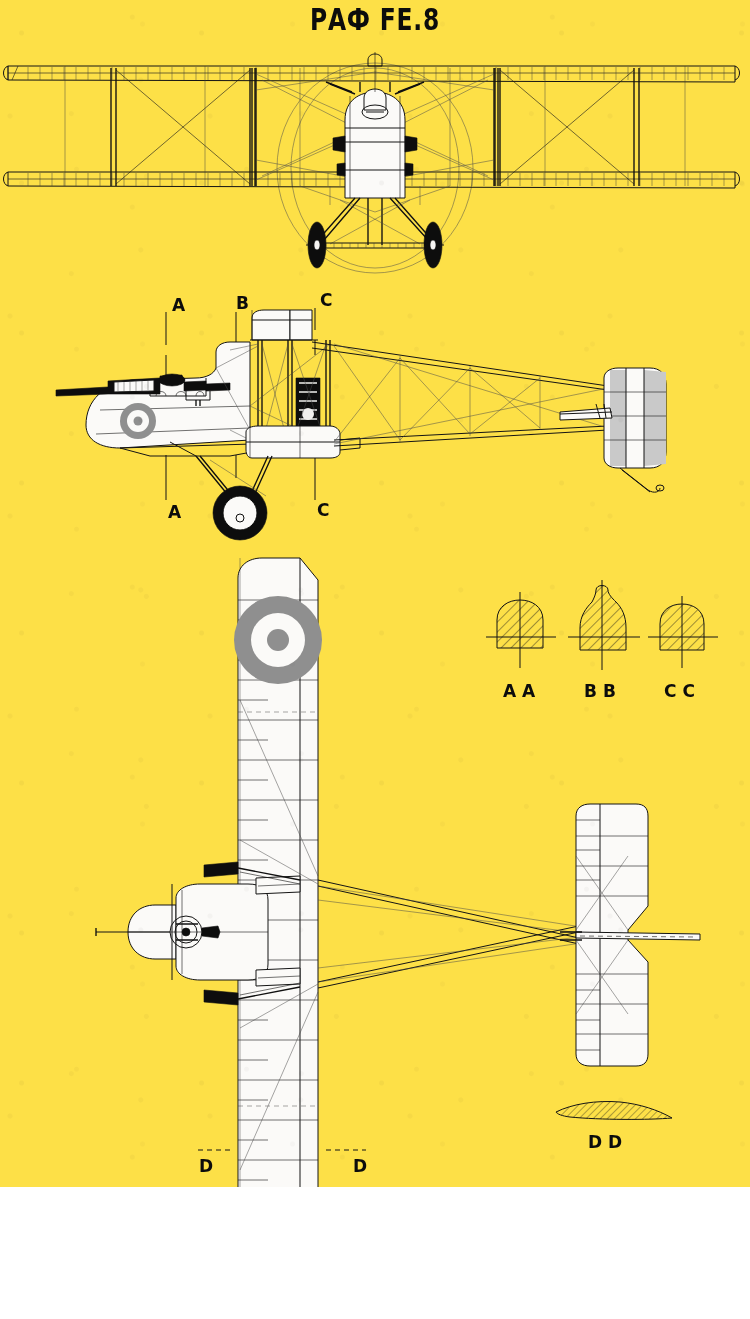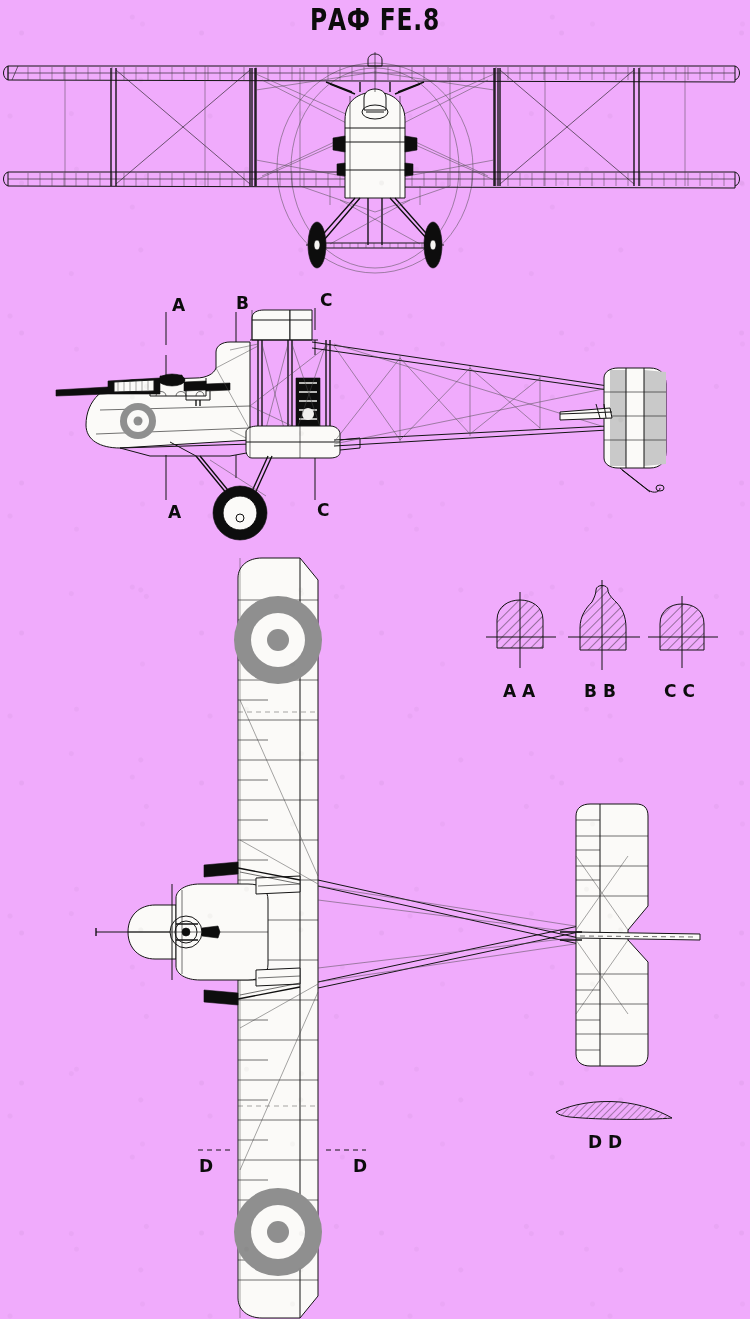--- a/index.html
+++ b/index.html
@@ -3,22 +3,22 @@
 <meta charset="utf-8">
 <style>
   html, body {
     margin: 0;
     padding: 0;
     background: #ffffff;
   }
   #page {
     position: relative;
     width: 750px;
-    height: 1319px;
-    background: #f0abfc;
+    height: 1187px;
+    background: #fde047;
     overflow: hidden;
     font-family: "Liberation Sans", sans-serif;
   }
   
   #grain {
     position: absolute;
     inset: 0;
     pointer-events: none;
     opacity: .5;
     background-image:

